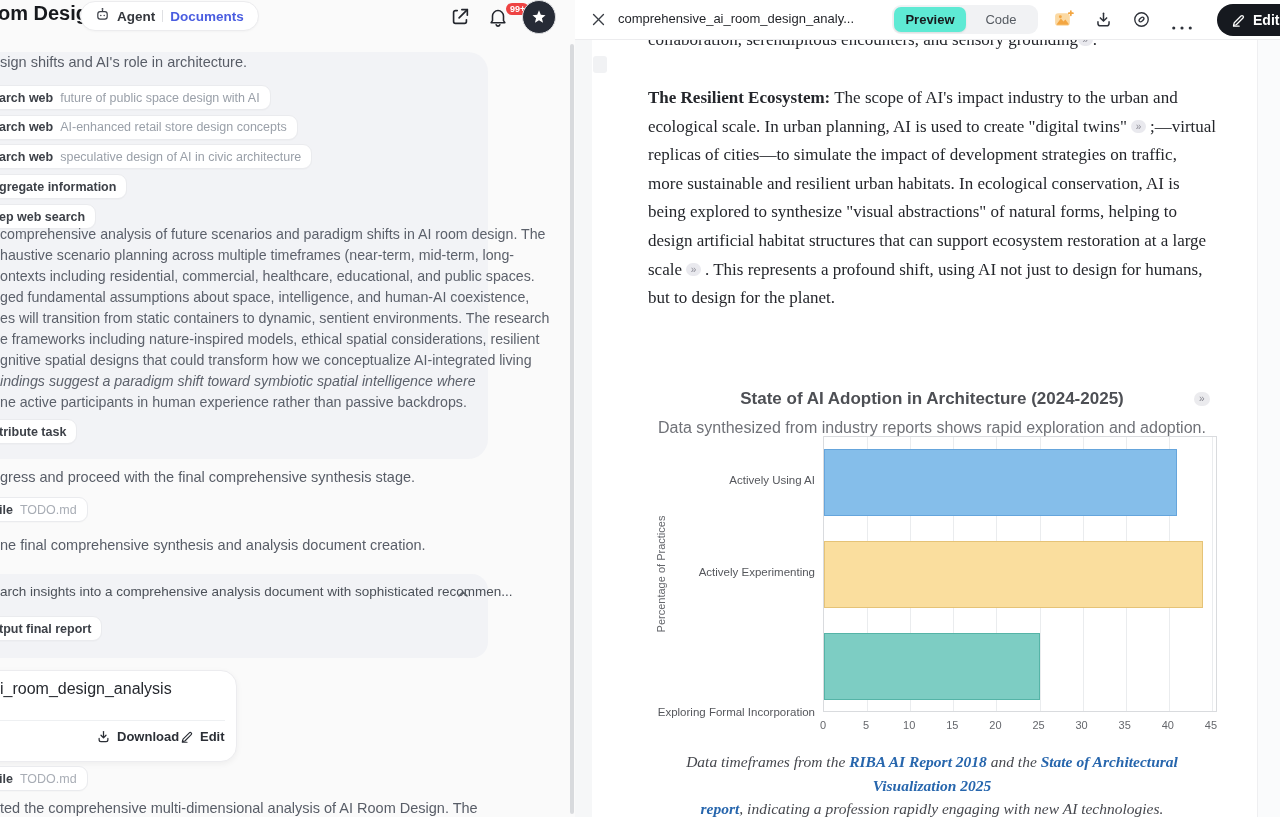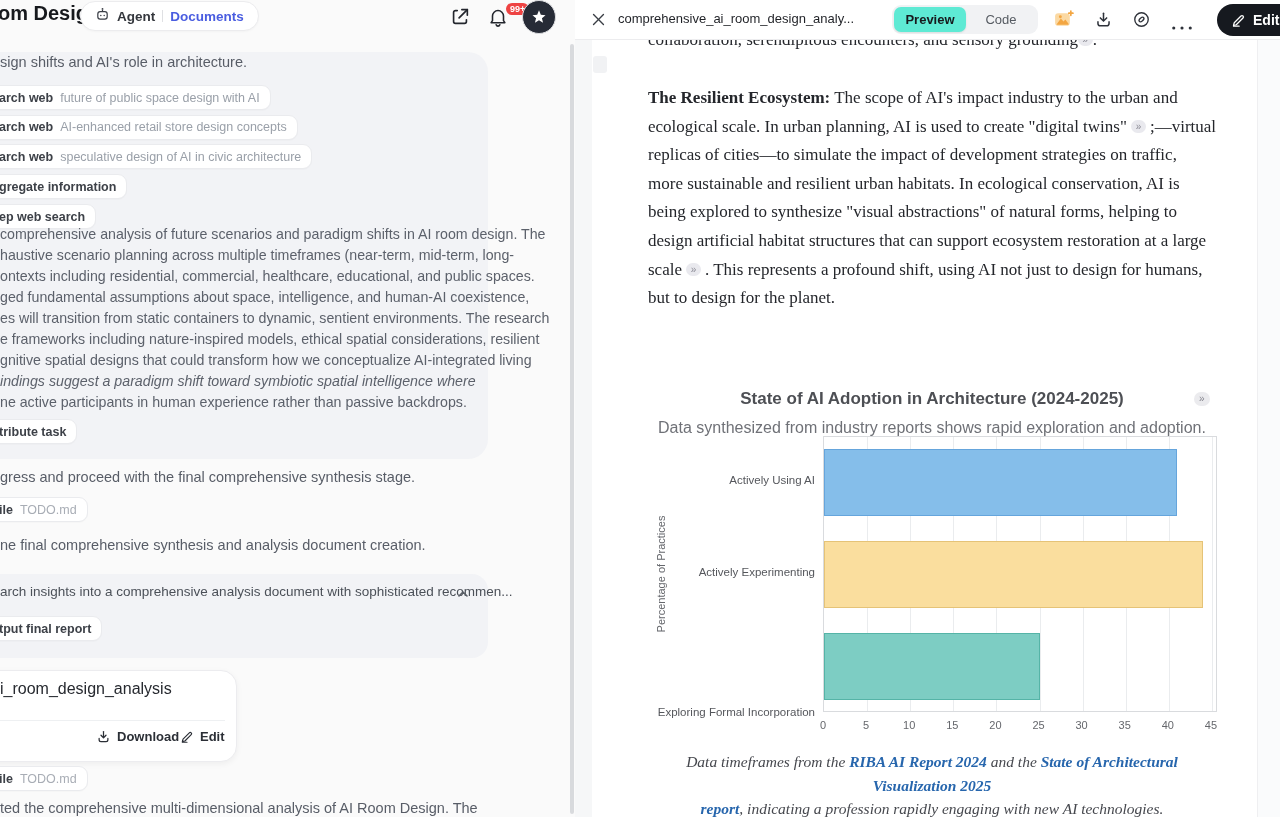--- a/index.html
+++ b/index.html
@@ -258,21 +258,21 @@
             <div class="tick" style="left: 335.4px;">20</div>
             <div class="tick" style="left: 378.5px;">25</div>
             <div class="tick" style="left: 421.6px;">30</div>
             <div class="tick" style="left: 464.7px;">35</div>
             <div class="tick" style="left: 507.8px;">40</div>
             <div class="tick" style="left: 550.9px;">45</div>
           </div>
       </div>
 
       <div class="caption" id="caption">
-          <div><span>Data timeframes from the </span><span class="link">RIBA AI Report 2024</span><span> and the </span><span class="link">State of Architectural Visualization 2025</span></div>
+          <div><span>Data timeframes from the </span><span class="link">RIBA AI Report 2018</span><span> and the </span><span class="link">State of Architectural Visualization 2025</span></div>
           <div><span class="link">report</span><span>, indicating a profession rapidly engaging with new AI technologies.</span></div>
         </div>
     </div>
 
     <div class="rp-header">
       <span class="abs" style="left:15px;top:11px;">
         <svg width="17" height="17" viewBox="0 0 24 24" fill="none" stroke="#3a3e45" stroke-width="1.9" stroke-linecap="round">
             <line x1="5" y1="5" x2="19" y2="19"></line>
             <line x1="19" y1="5" x2="5" y2="19"></line>
           </svg>

